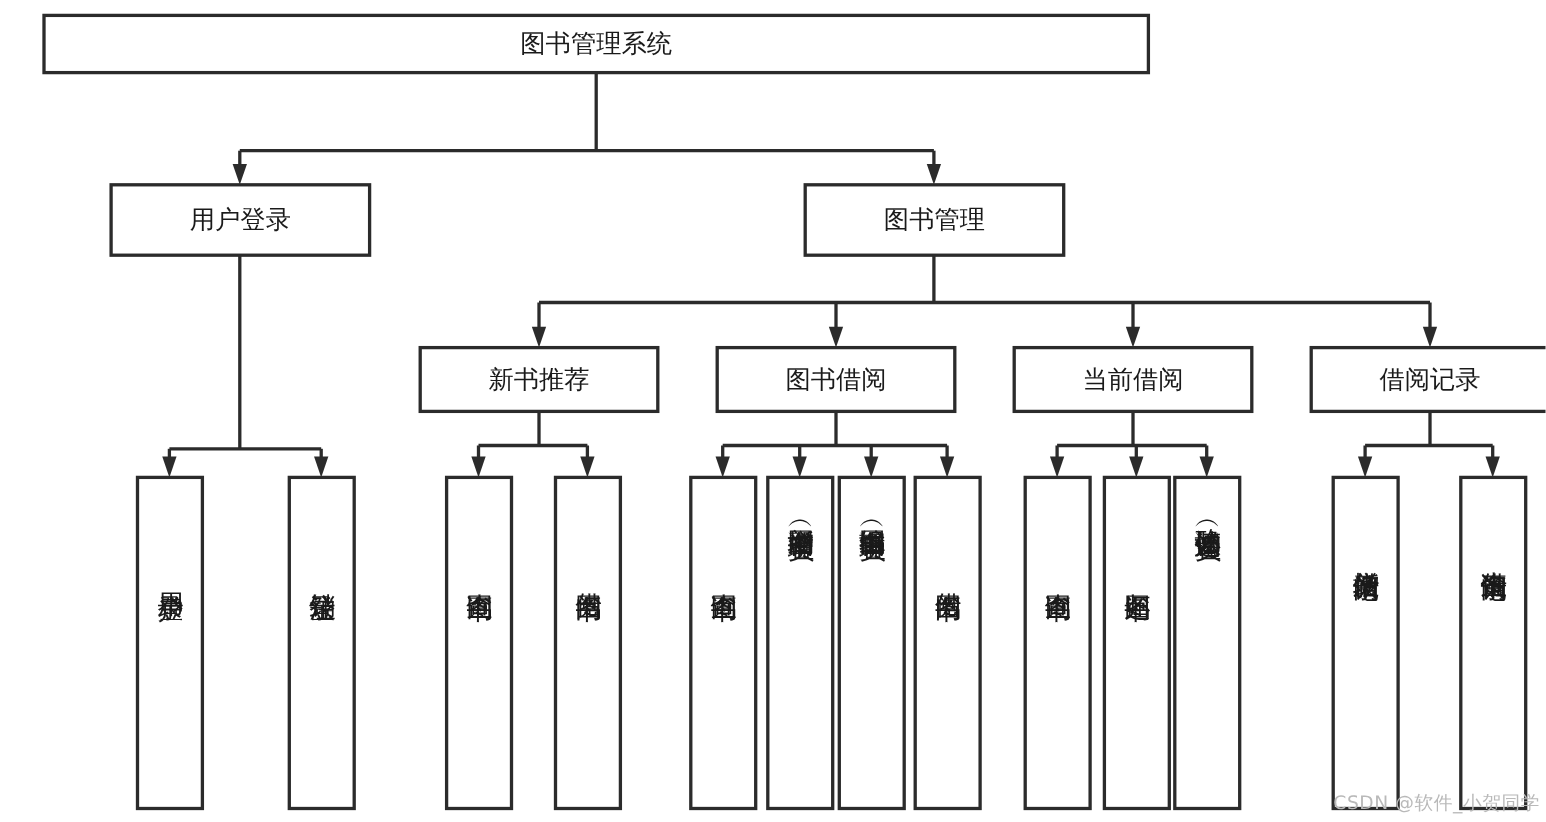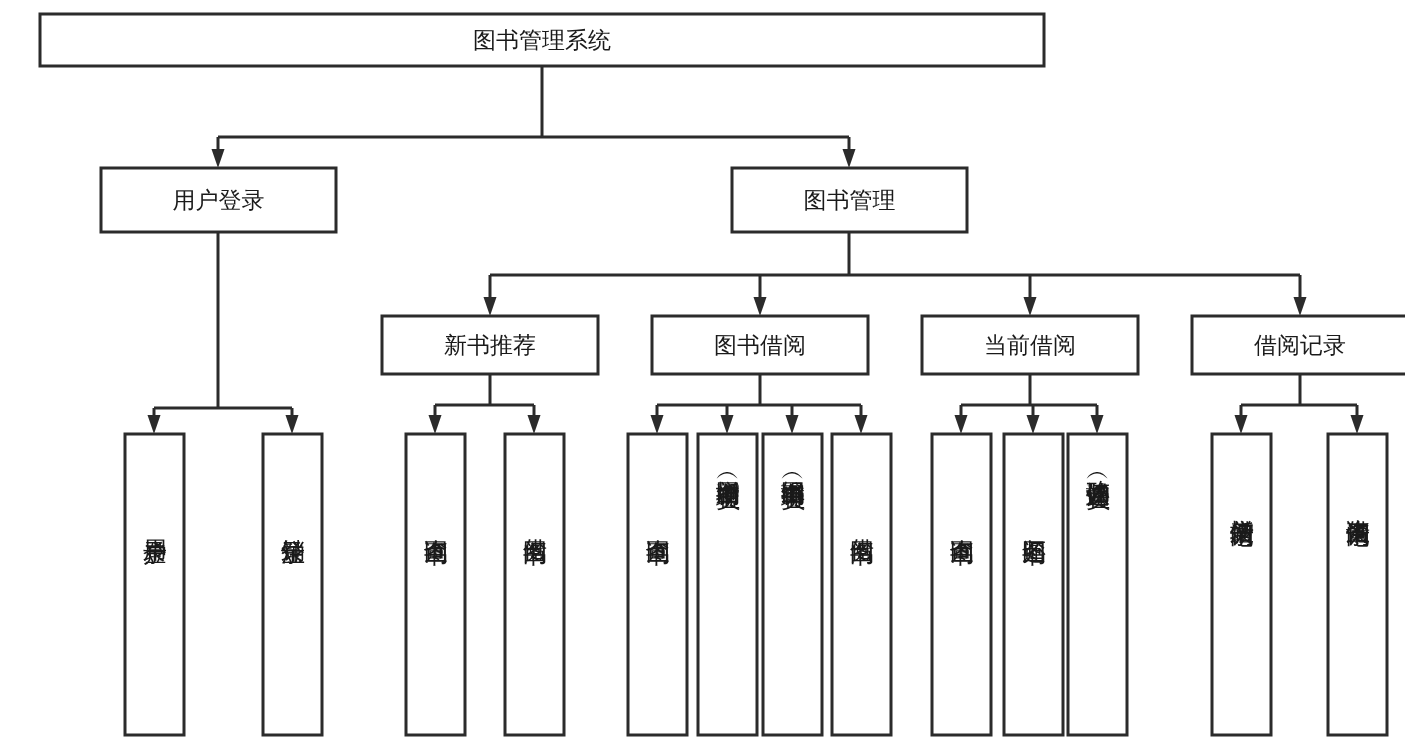--- a/index.html
+++ b/index.html
@@ -245,13 +245,14 @@
         <div class="leaf-label">确认归还（管理员）</div>
       </div>
       <div class="leaf-label-wrap" style="left: 1192px; top: 434px; width: 59px; height: 301px; padding-top: 65.5px; box-sizing: border-box;">
         <div class="leaf-label">新增借阅记录</div>
       </div>
       <div class="leaf-label-wrap" style="left: 1308px; top: 434px; width: 59px; height: 301px; padding-top: 65.5px; box-sizing: border-box;">
         <div class="leaf-label">查询借阅记录</div>
       </div>
     </div>
 
+  <div class="watermark">CSDN @软件_小贺同学</div>
 </div>
 
 </body></html>

